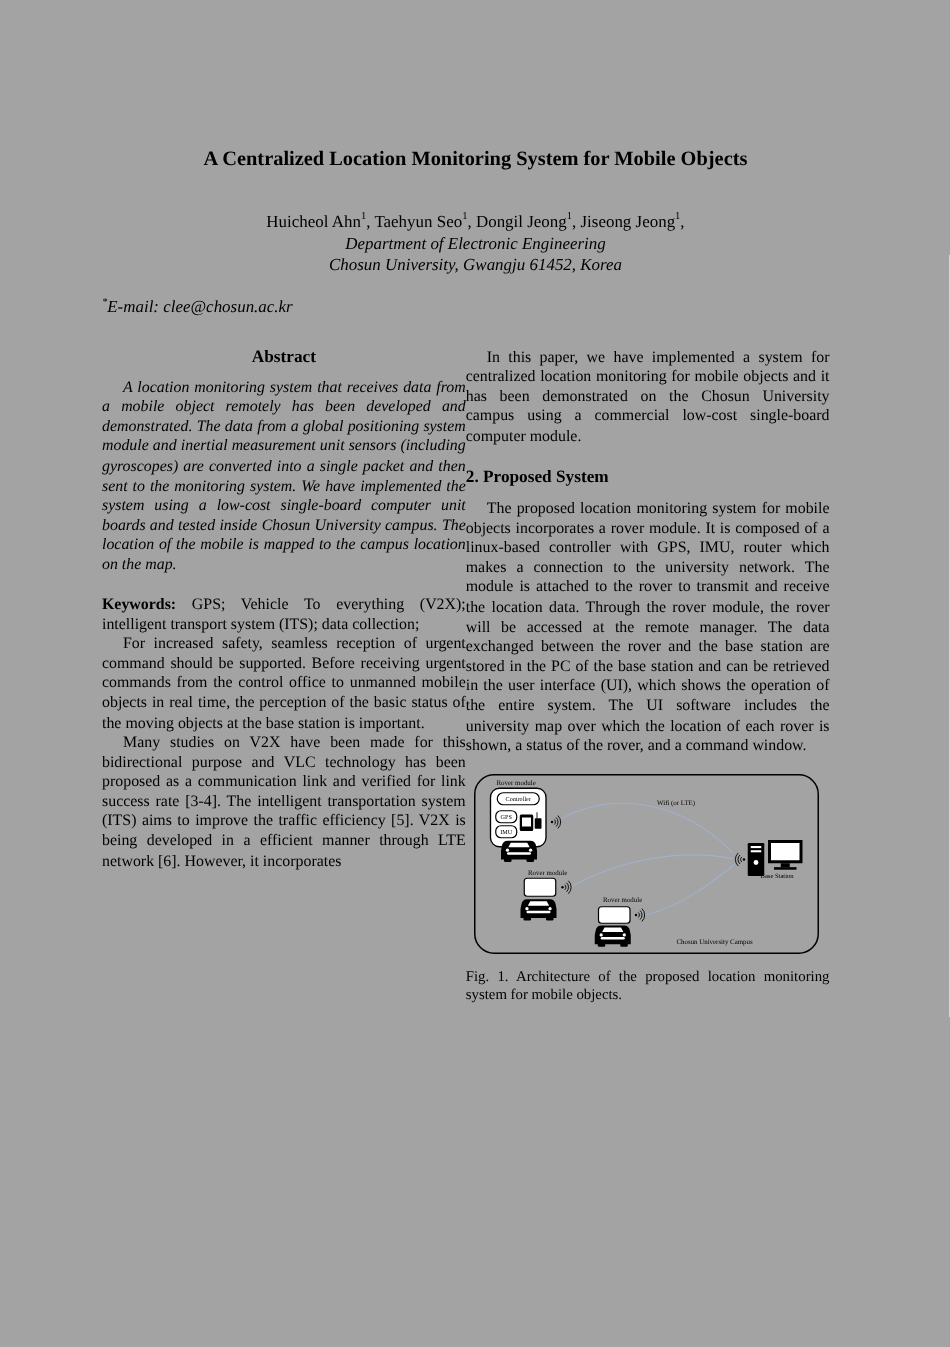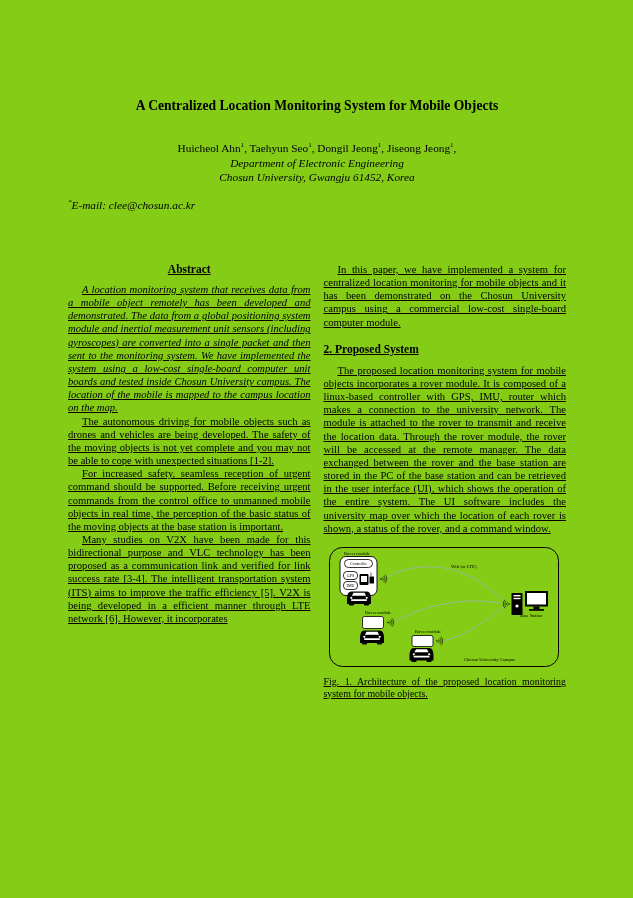--- a/index.html
+++ b/index.html
@@ -1,19 +1,19 @@
 <!DOCTYPE html>
 <html><head>
 <meta charset="utf-8">
 <style>
   html,body { margin:0; padding:0; background:#ffffff; }
   .page {
     position:relative;
     width:633px; height:898px;
-    background:#84cc16;
+    background:#a3a3a3;
     color:#000;
     font-family:"Liberation Serif", serif;
     overflow:hidden;
     box-sizing:border-box;
     padding:97px 67px 0 68px;
   }
   .title {
     margin:0;
     font-size:13.6px;
     font-weight:bold;
@@ -34,24 +34,22 @@
     text-align:center;
     line-height:13.5px;
   }
   .email {
     margin-top:15px;
     font-size:11.3px;
     font-style:italic;
     text-align:left;
   }
   .columns {
-    margin-top:52px;
+    margin-top:21px;
     display:flex;
-    gap:13px;
-    text-decoration:underline;
   }
   .col { width:242.5px; }
   .col p {
     margin:0;
     font-size:10.6px;
     line-height:13.15px;
     text-align:justify;
     text-indent:14px;
   }
   .col p.noindent { text-indent:0; }
@@ -96,22 +94,22 @@
     <div>Chosun University, Gwangju 61452, Korea</div>
   </div>
 
   <div class="email"><sup>*</sup><span>E-mail: clee@chosun.ac.kr</span></div>
 
   <div class="columns">
 
     <div class="col">
       <h2 class="abstract-heading">Abstract</h2>
       <p class="abstract-body">A location monitoring system that receives data from a mobile object remotely has been developed and demonstrated. The data from a global positioning system module and inertial measurement unit sensors (including gyroscopes) are converted into a single packet and then sent to the monitoring system. We have implemented the system using a low-cost single-board computer unit boards and tested inside Chosun University campus. The location of the mobile is mapped to the campus location on the map.</p>
+      <p class="keywords"><span class="kw-label">Keywords:</span><span> GPS; Vehicle To everything (V2X); intelligent transport system (ITS); data collection;</span></p>
 
-      <p>The autonomous driving for mobile objects such as drones and vehicles are being developed. The safety of the moving objects is not yet complete and you may not be able to cope with unexpected situations [1-2].</p>
       <p>For increased safety, seamless reception of urgent command should be supported. Before receiving urgent commands from the control office to unmanned mobile objects in real time, the perception of the basic status of the moving objects at the base station is important.</p>
       <p>Many studies on V2X have been made for this bidirectional purpose and VLC technology has been proposed as a communication link and verified for link success rate [3-4]. The intelligent transportation system (ITS) aims to improve the traffic efficiency [5]. V2X is being developed in a efficient manner through LTE network [6]. However, it incorporates</p>
     </div>
 
     <div class="col">
       <p>In this paper, we have implemented a system for centralized location monitoring for mobile objects and it has been demonstrated on the Chosun University campus using a commercial low-cost single-board computer module.</p>
 
       <h2 class="section-heading">2. Proposed System</h2>
       <p>The proposed location monitoring system for mobile objects incorporates a rover module. It is composed of a linux-based controller with GPS, IMU, router which makes a connection to the university network. The module is attached to the rover to transmit and receive the location data. Through the rover module, the rover will be accessed at the remote manager. The data exchanged between the rover and the base station are stored in the PC of the base station and can be retrieved in the user interface (UI), which shows the operation of the entire system. The UI software includes the university map over which the location of each rover is shown, a status of the rover, and a command window.</p>
 

